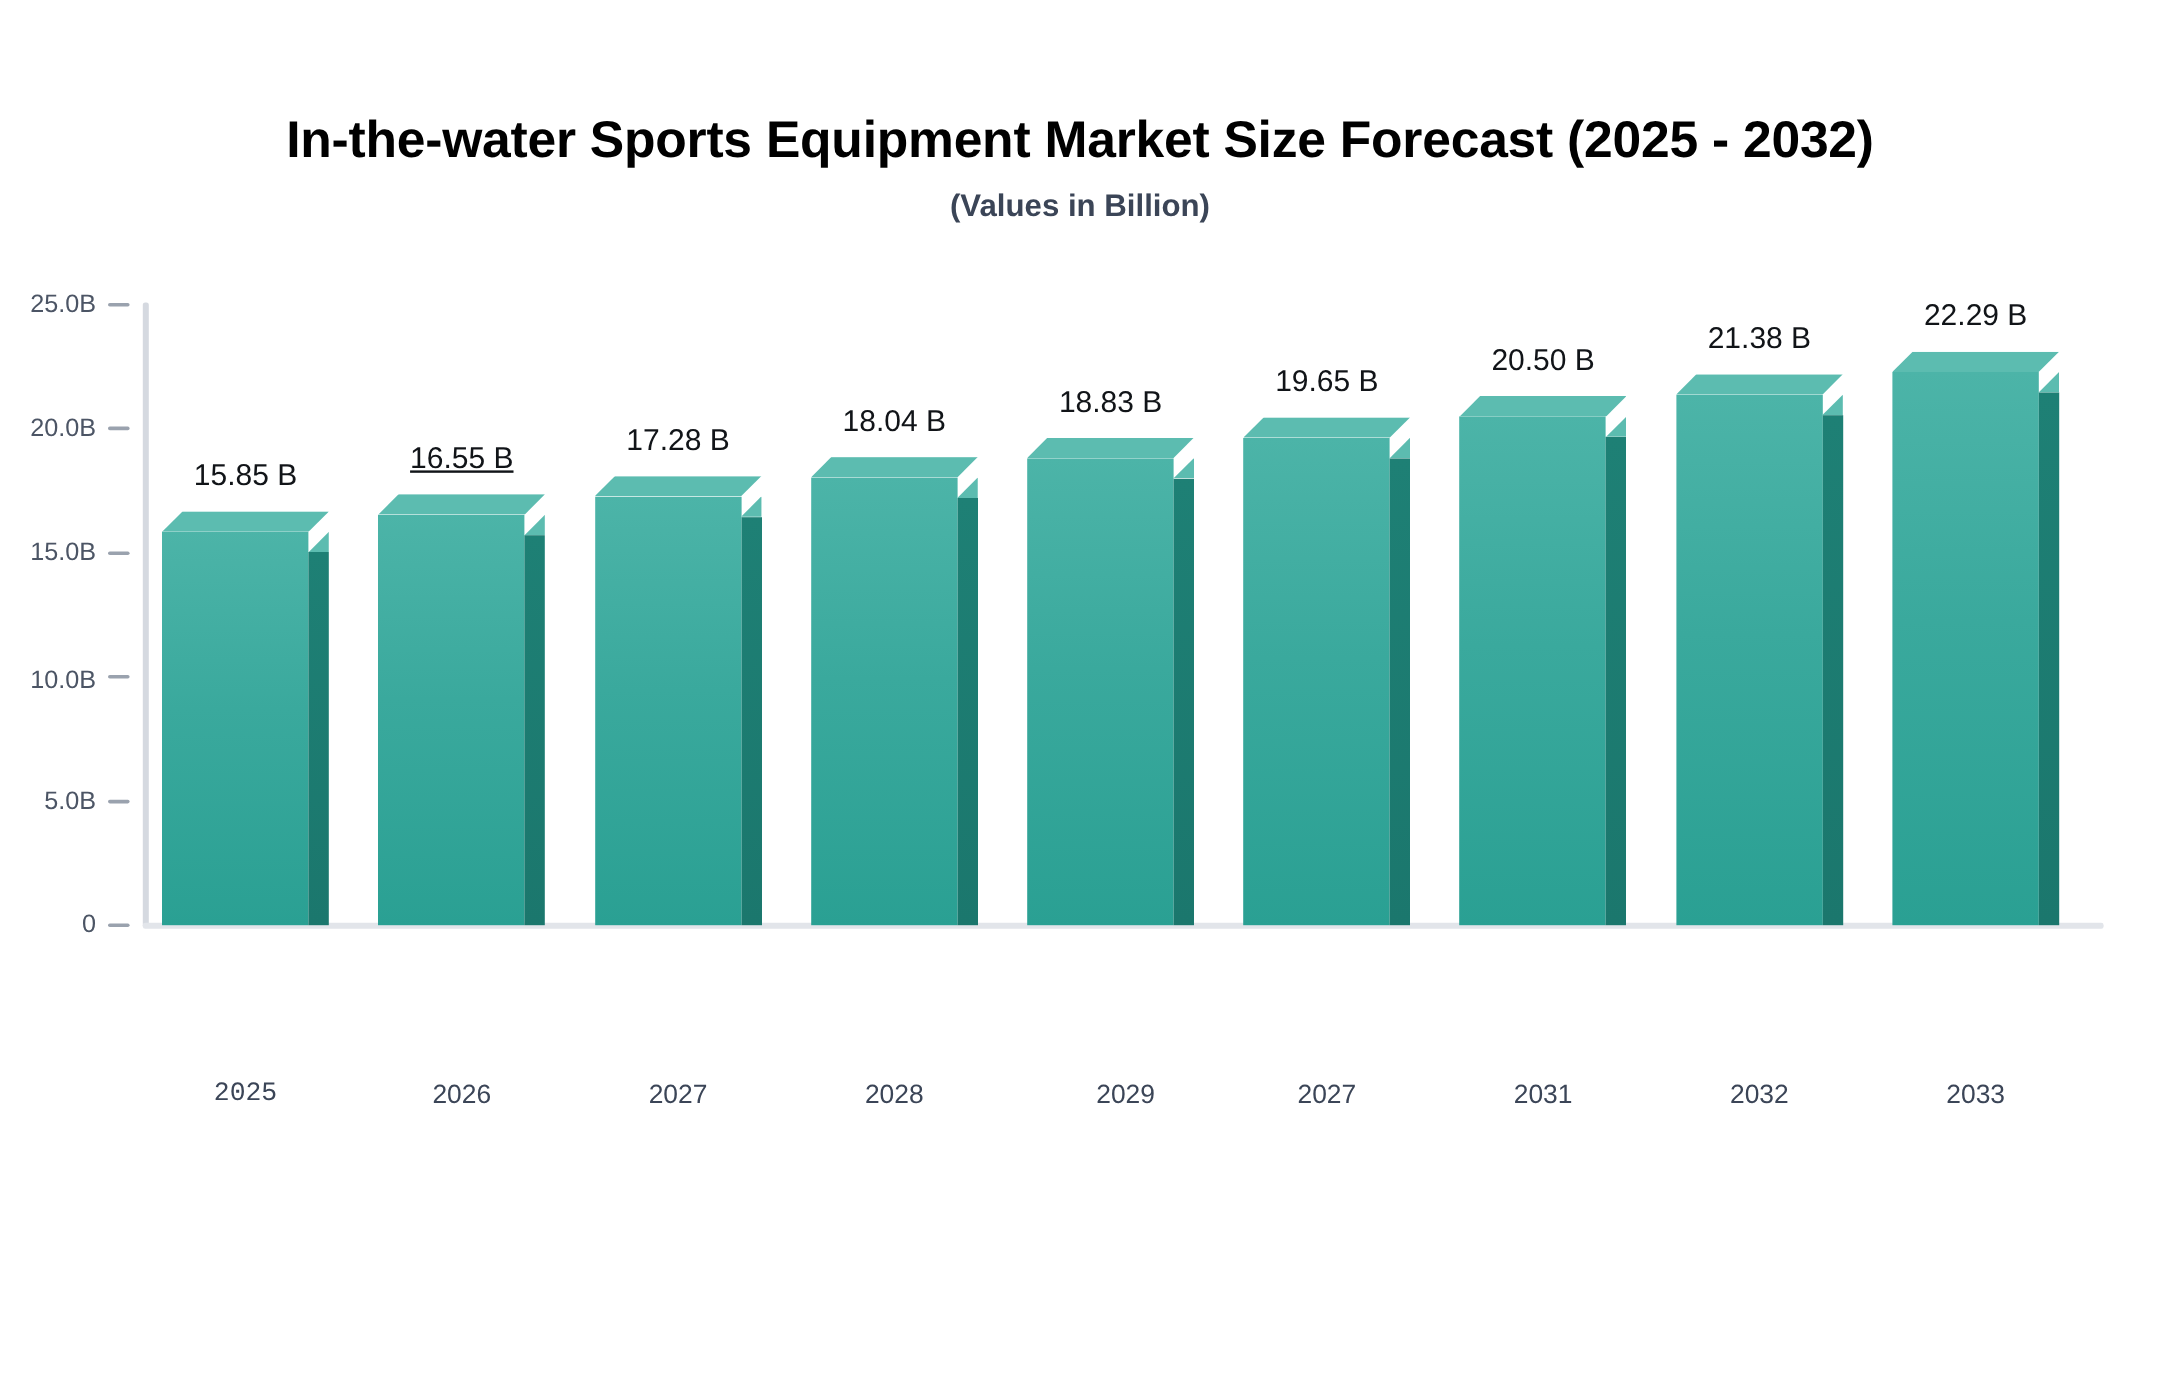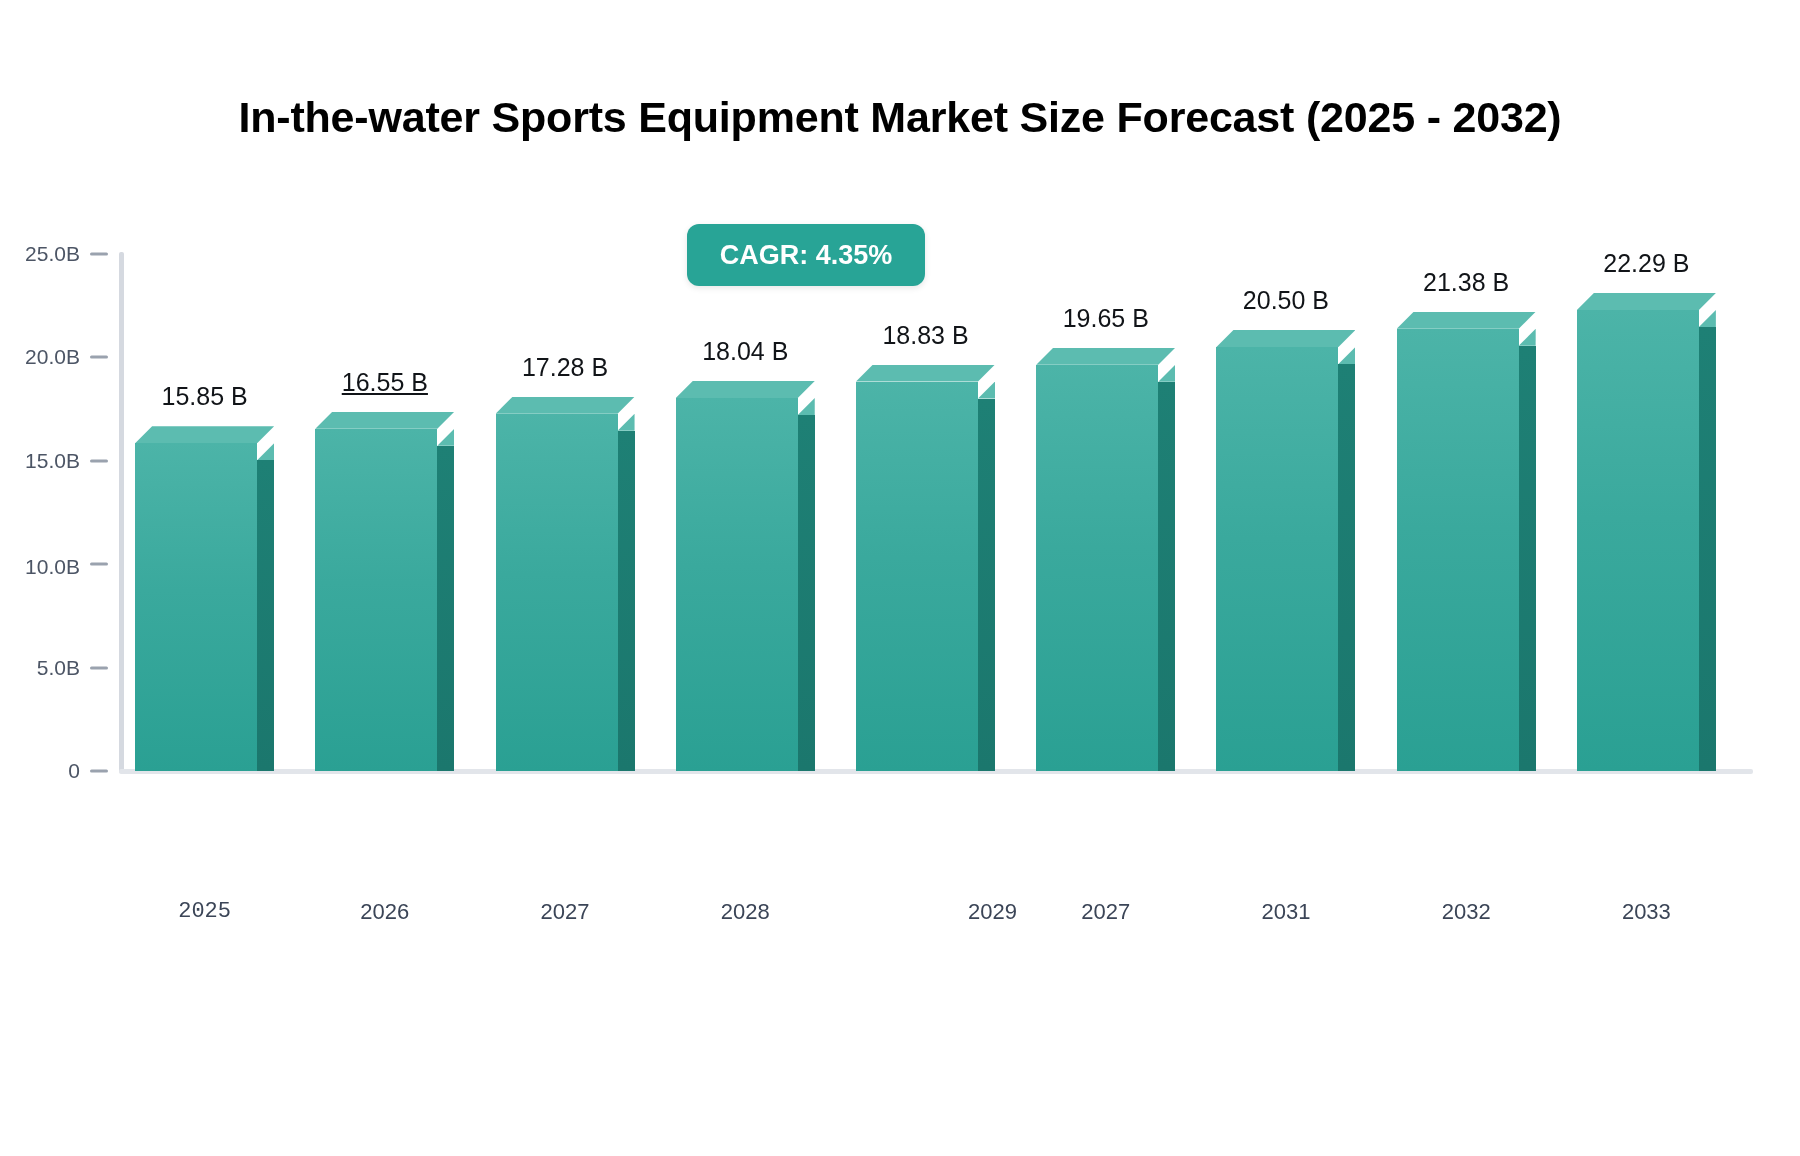--- a/index.html
+++ b/index.html
@@ -166,25 +166,23 @@
     line-height: 1;
   }
 </style>
 </head>
 <body>
 
 <div id="chart-root">
 
   <div class="title-block">
     <div class="chart-title">In-the-water Sports Equipment Market Size Forecast (2025 - 2032)</div>
+    <div class="chart-subtitle">(Values in Billion)</div>
   </div>
 
-  <div class="cagr-badge">
-    <span>CAGR: 4.35%</span>
-  </div>
 
   <div class="plot">
     <div class="y-axis-line"></div>
     <div class="x-axis-line"></div>
     <div id="yticks">
         <div class="ytick-label" style="top: 771px; right: 1720px;">0</div>
         <div class="ytick-dash" style="top: 771px; left: 90px;"></div>
         <div class="ytick-label" style="top: 667.6px; right: 1720px;">5.0B</div>
         <div class="ytick-dash" style="top: 667.6px; left: 90px;"></div>
         <div class="ytick-label" style="top: 567px; right: 1720px;">10.0B</div>
@@ -259,21 +257,21 @@
           <div class="bar-top" style="left: 122px; top: 0px; height: 17px; background: linear-gradient(45deg, transparent 0px, transparent 0px, rgb(92, 188, 176) 0px, rgb(92, 188, 176) 100%); clip-path: polygon(0px 100%, 100% 0px, 100% 100%, 0px 100%);"></div>
           <div style="position: absolute; left: 0px; top: -17px; width: 139px; height: 17px; background: rgb(92, 188, 176); clip-path: polygon(0px 100%, 17px 0px, 100% 0px, 122px 100%);"></div>
         </div>
         <div class="bar-label" style="left: 1516.39px; top: 249.043px;">22.29 B</div>
       </div>
     <div id="xlabels">
         <div class="x-label" style="left: 104.611px; font-family: Liberation Mono, monospace;">2025</div>
         <div class="x-label" style="left: 284.833px;">2026</div>
         <div class="x-label" style="left: 465.056px;">2027</div>
         <div class="x-label" style="left: 645.278px;">2028</div>
-        <div class="x-label" style="left: 817px; text-align: right;">2029</div>
+        <div class="x-label" style="left: 838px;">2029</div>
         <div class="x-label" style="left: 1005.72px;">2027</div>
         <div class="x-label" style="left: 1185.94px;">2031</div>
         <div class="x-label" style="left: 1366.17px;">2032</div>
         <div class="x-label" style="left: 1546.39px;">2033</div>
       </div>
   </div>
 
 
 </div>
 

